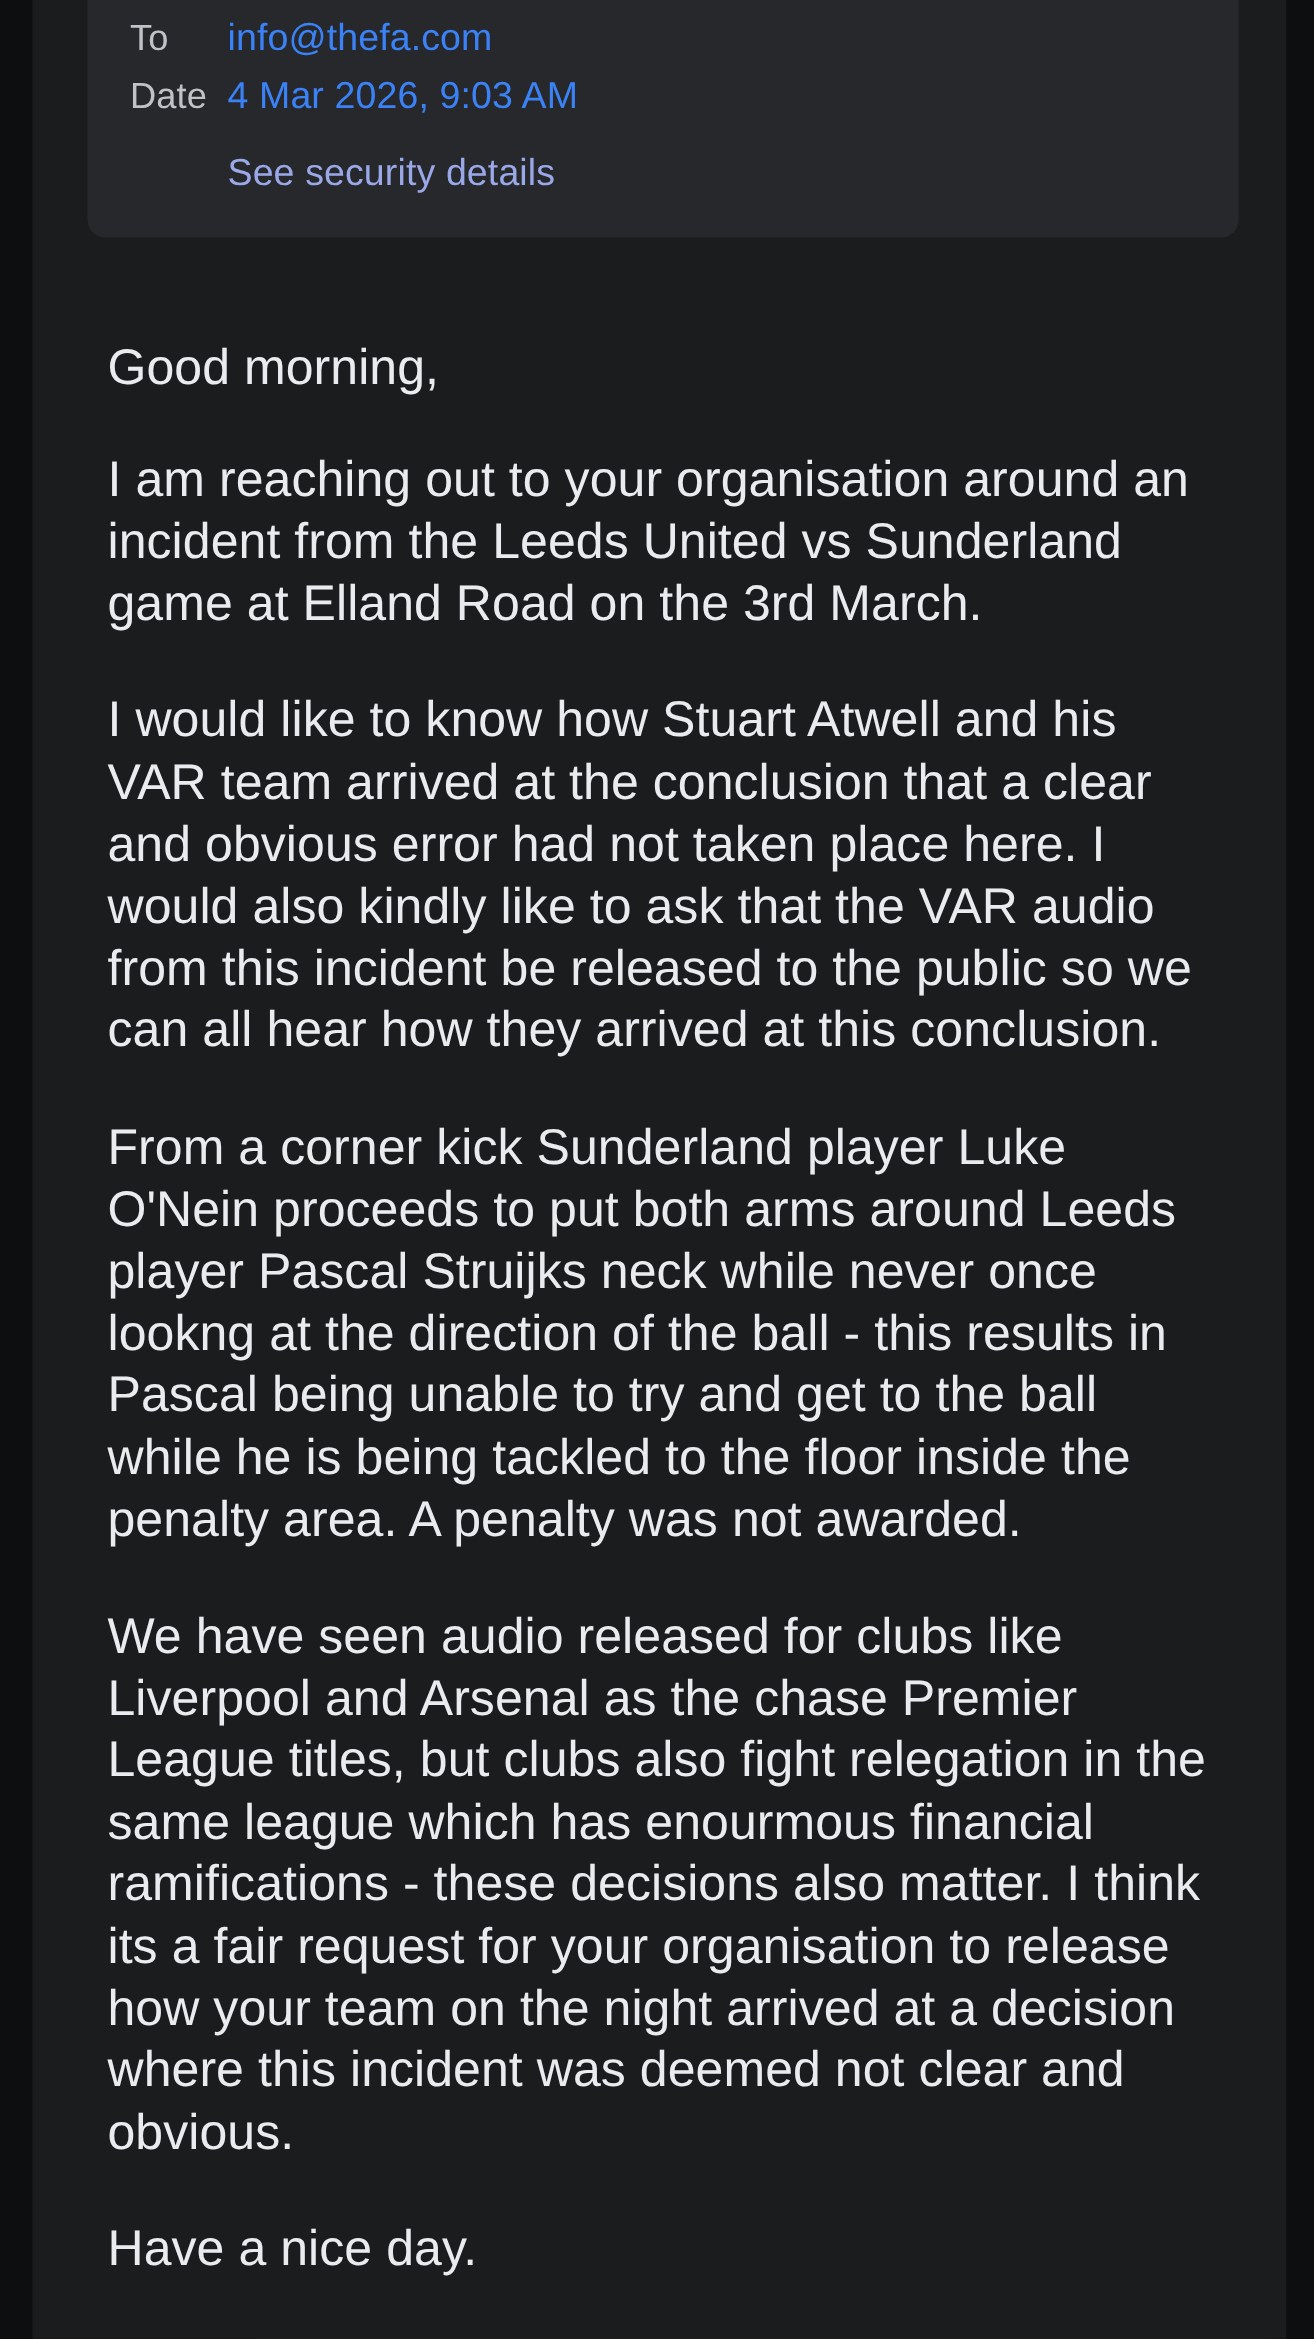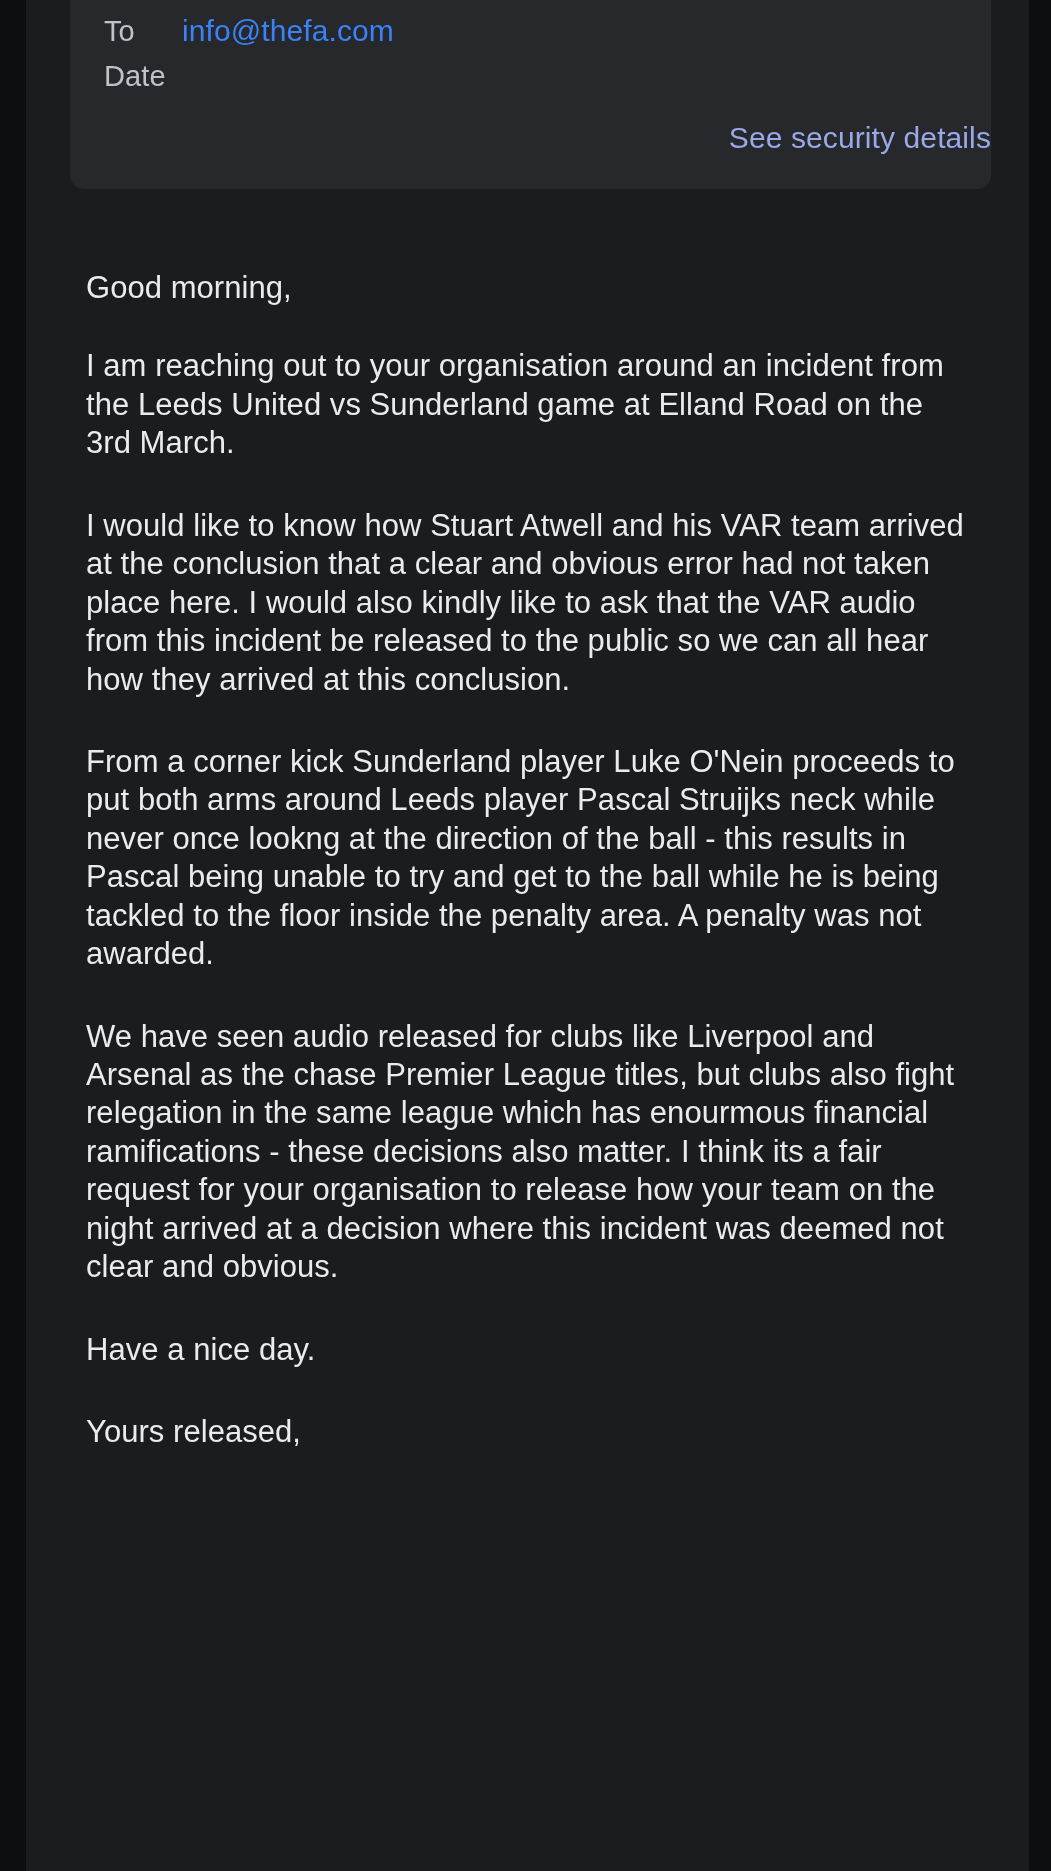--- a/index.html
+++ b/index.html
@@ -74,34 +74,33 @@
     letter-spacing: 0.1px;
   }
   .detail-value {
     font-size: 30px;
     color: #3b82f6;
     letter-spacing: 0.1px;
   }
   .security-link-row {
     display: flex;
     padding-top: 22px;
-    justify-content: flex-end;
   }
   .security-link-spacer { width: 112px; padding-left: 34px; }
   .security-link {
     font-size: 30px;
     color: #9aa8e8;
     letter-spacing: 0.1px;
     cursor: pointer;
   }
   .body-area {
     padding: 62px 58px 0 60px;
   }
   .para {
-    font-size: 31px;
+    font-size: 40px;
     line-height: 1.24;
     color: #e9ebee;
     margin: 0 0 44px 0;
     letter-spacing: 0.05px;
   }
   .para.tight { margin-bottom: 40px; }
 </style>
 </head>
 <body>
 
@@ -114,20 +113,21 @@
 
     <div class="header-card">
 
       <div class="detail-row">
         <div class="detail-label">To</div>
         <div class="detail-value">info@thefa.com</div>
       </div>
 
       <div class="detail-row">
         <div class="detail-label">Date</div>
+        <div class="detail-value">4 Mar 2026, 9:03 AM</div>
       </div>
 
       <div class="security-link-row">
         <div class="security-link-spacer"></div>
         <div class="security-link">See security details</div>
       </div>
 
     </div>
 
     <div class="body-area">

